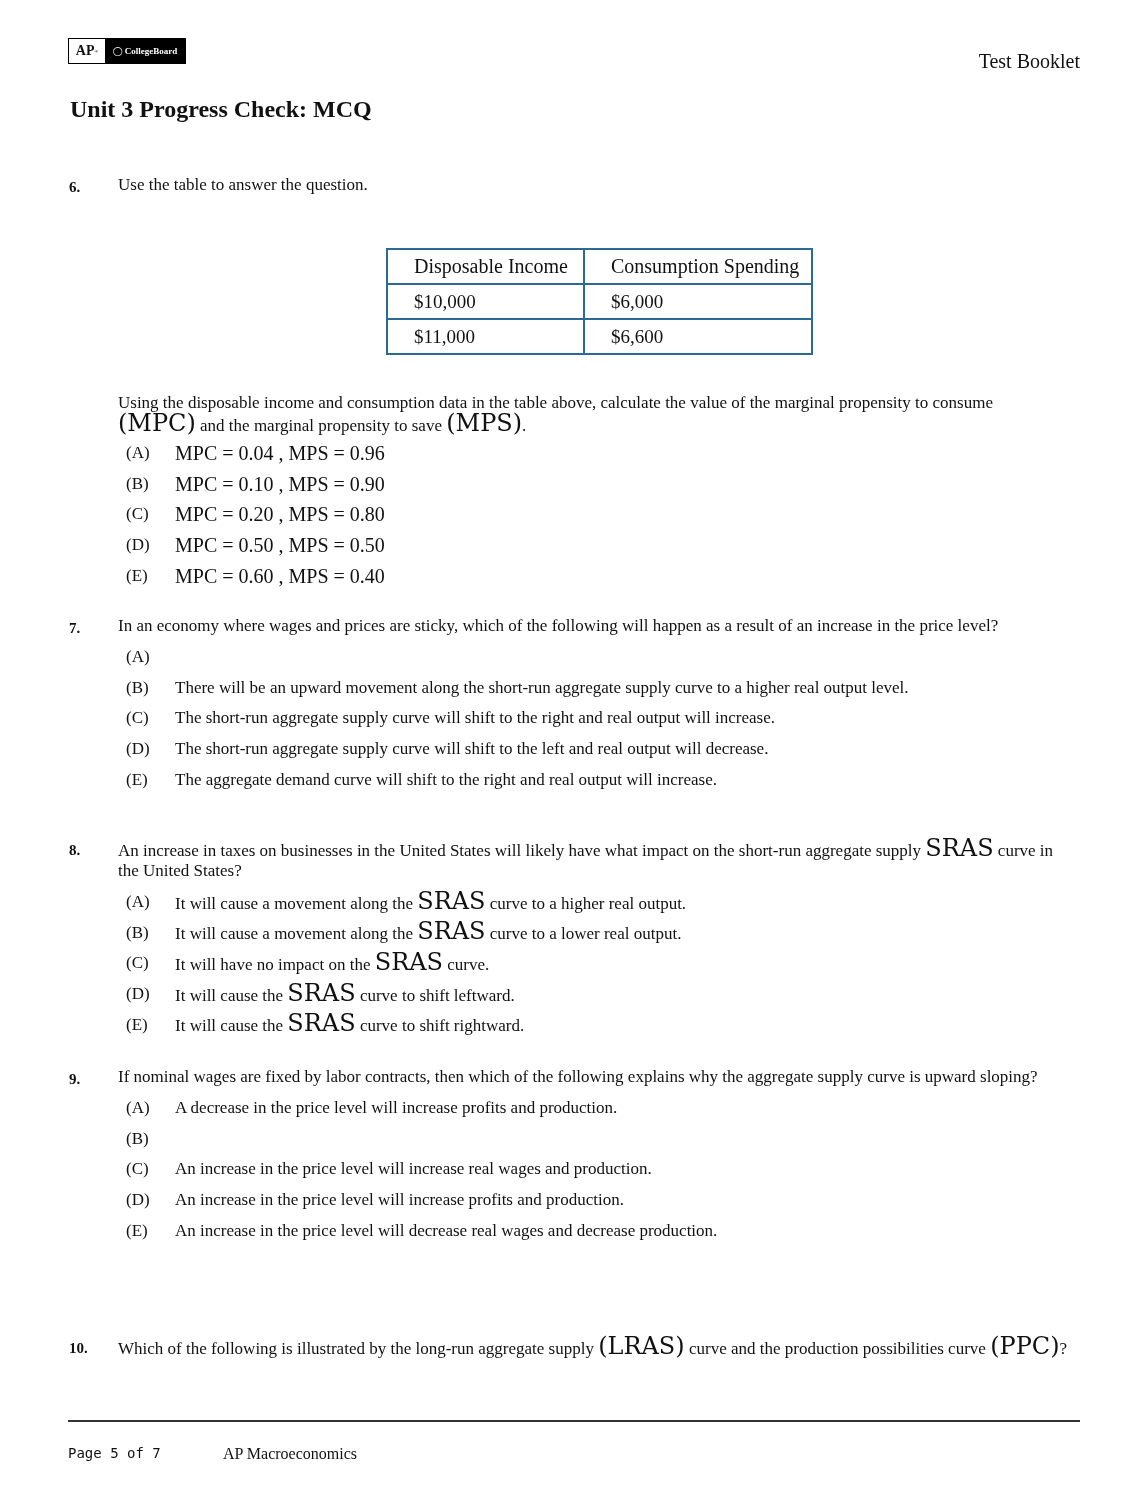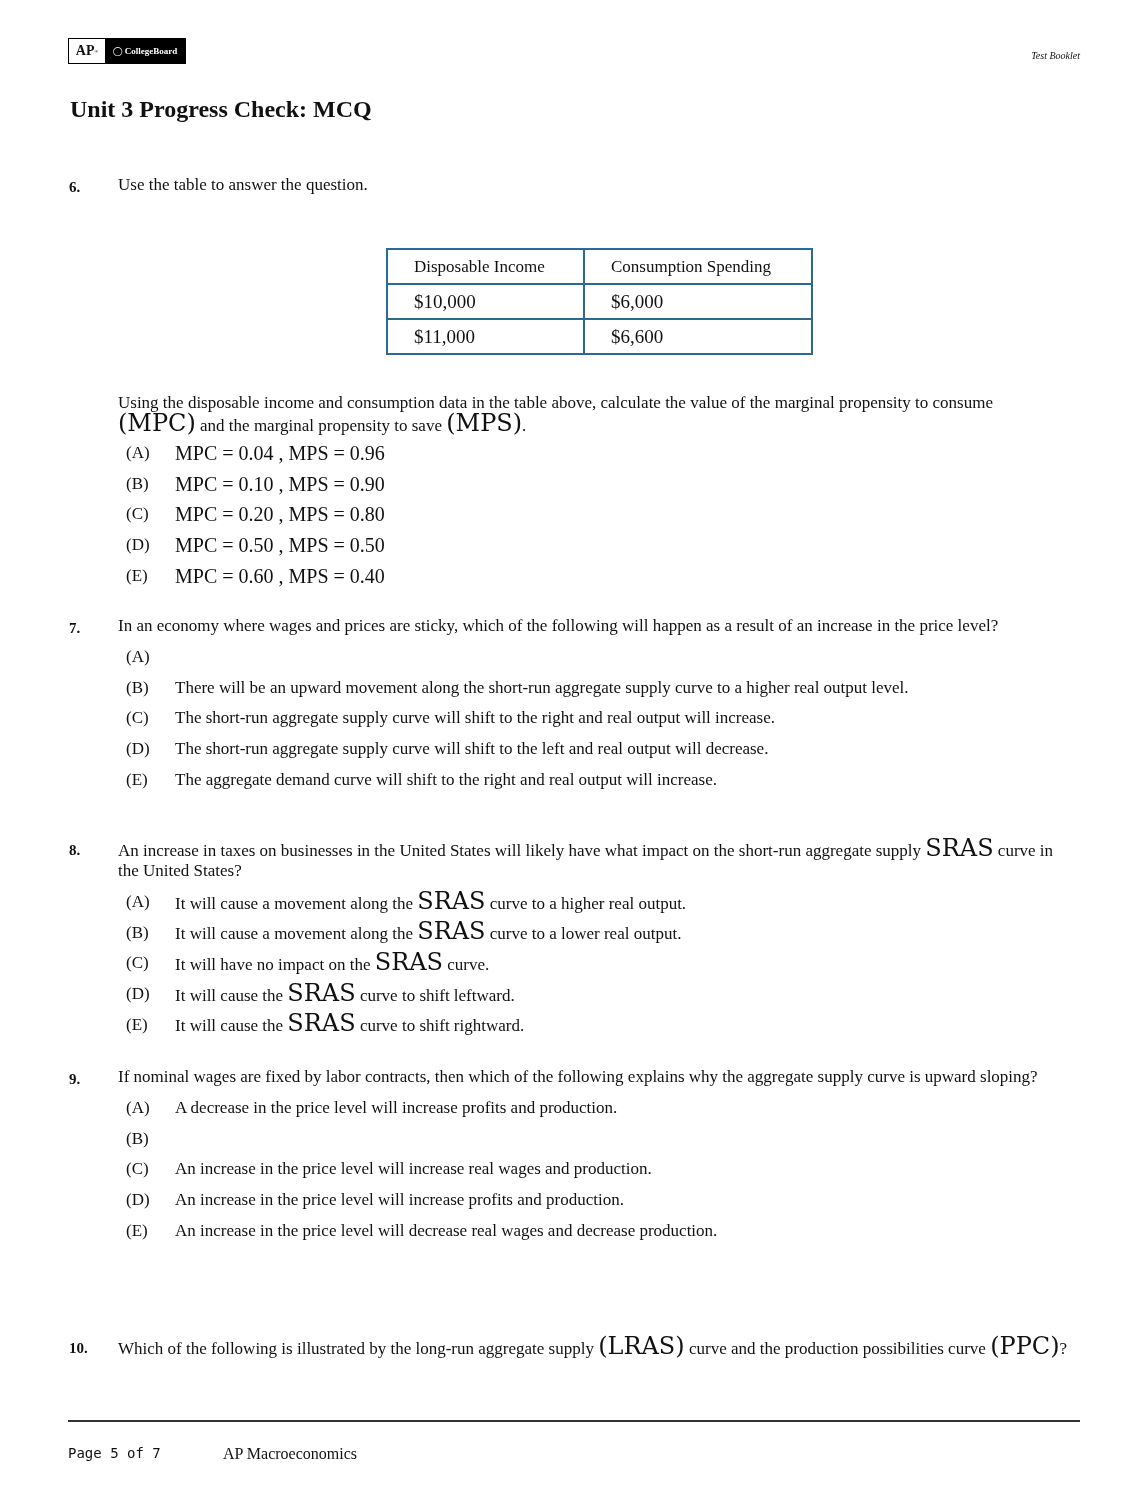--- a/index.html
+++ b/index.html
@@ -5,36 +5,36 @@
   html, body { margin: 0; padding: 0; background: #ffffff; }
   body { width: 1147px; height: 1485px; position: relative; overflow: hidden;
          font-family: "Liberation Serif", "DejaVu Serif", serif; color: #111; }
   .logo { position: absolute; left: 68px; top: 38px; height: 26px; width: 118px;
           border: 1px solid #000; display: flex; box-sizing: border-box; text-align: center; }
   .logo .ap { width: 36px; background: #fff; font-weight: bold; font-size: 14px;
               display: flex; align-items: center; justify-content: center; }
   .logo .ap sup { font-size: 5px; }
   .logo .cb { flex: 1; background: #000; color: #fff; font-size: 9px; font-weight: bold;
               display: flex; align-items: center; justify-content: center; gap: 2px; }
-  .booklet { position: absolute; right: 67px; top: 50px; font-size: 10px; font-style: italic; }
+  .booklet { position: absolute; right: 67px; top: 50px; font-size: 20px; }
   .title { position: absolute; left: 70px; top: 96px; font-size: 24px; font-weight: bold; }
   .q { position: absolute; left: 69px; width: 1000px; font-size: 17px; line-height: 20px; }
   .q .num { position: absolute; left: 0; top: 2px; font-weight: bold; font-size: 15px; }
   .q .stem { margin-left: 49px; }
   .opts { margin-left: 57px; margin-top: 6px; }
   .opt { display: flex; height: 30.6px; align-items: center; }
   .opt .lbl { width: 49px; flex: none; }
   .math { font-family: "DejaVu Serif", serif; font-size: 24px; }
   .mathopt { font-size: 20px; font-family: "Liberation Serif", serif; }
   table.data { position: absolute; left: 386px; top: 248px; border-collapse: collapse;
                font-size: 17px; }
   table.data td { border: 2px solid #2a6a94; height: 33px; padding: 0 0 0 26px; }
   table.data td.c1 { width: 169px; }
   table.data td.c2 { width: 200px; }
-  table.data tr.hdr td { font-size: 17px; }
+  table.data tr.hdr td { font-size: 20px; }
   table.data tr.val td { font-size: 19px; }
   .footline { position: absolute; left: 68px; top: 1420px; width: 1012px; height: 2px; background: #333; }
   .pagenum { position: absolute; left: 68px; top: 1445px; font-family: "DejaVu Sans Mono", "Liberation Mono", monospace; font-size: 14px; }
   .subject { position: absolute; left: 223px; top: 1445px; font-size: 16px; }
 </style>
 </head>
 <body>
 
 <div class="logo">
   <div class="ap">

